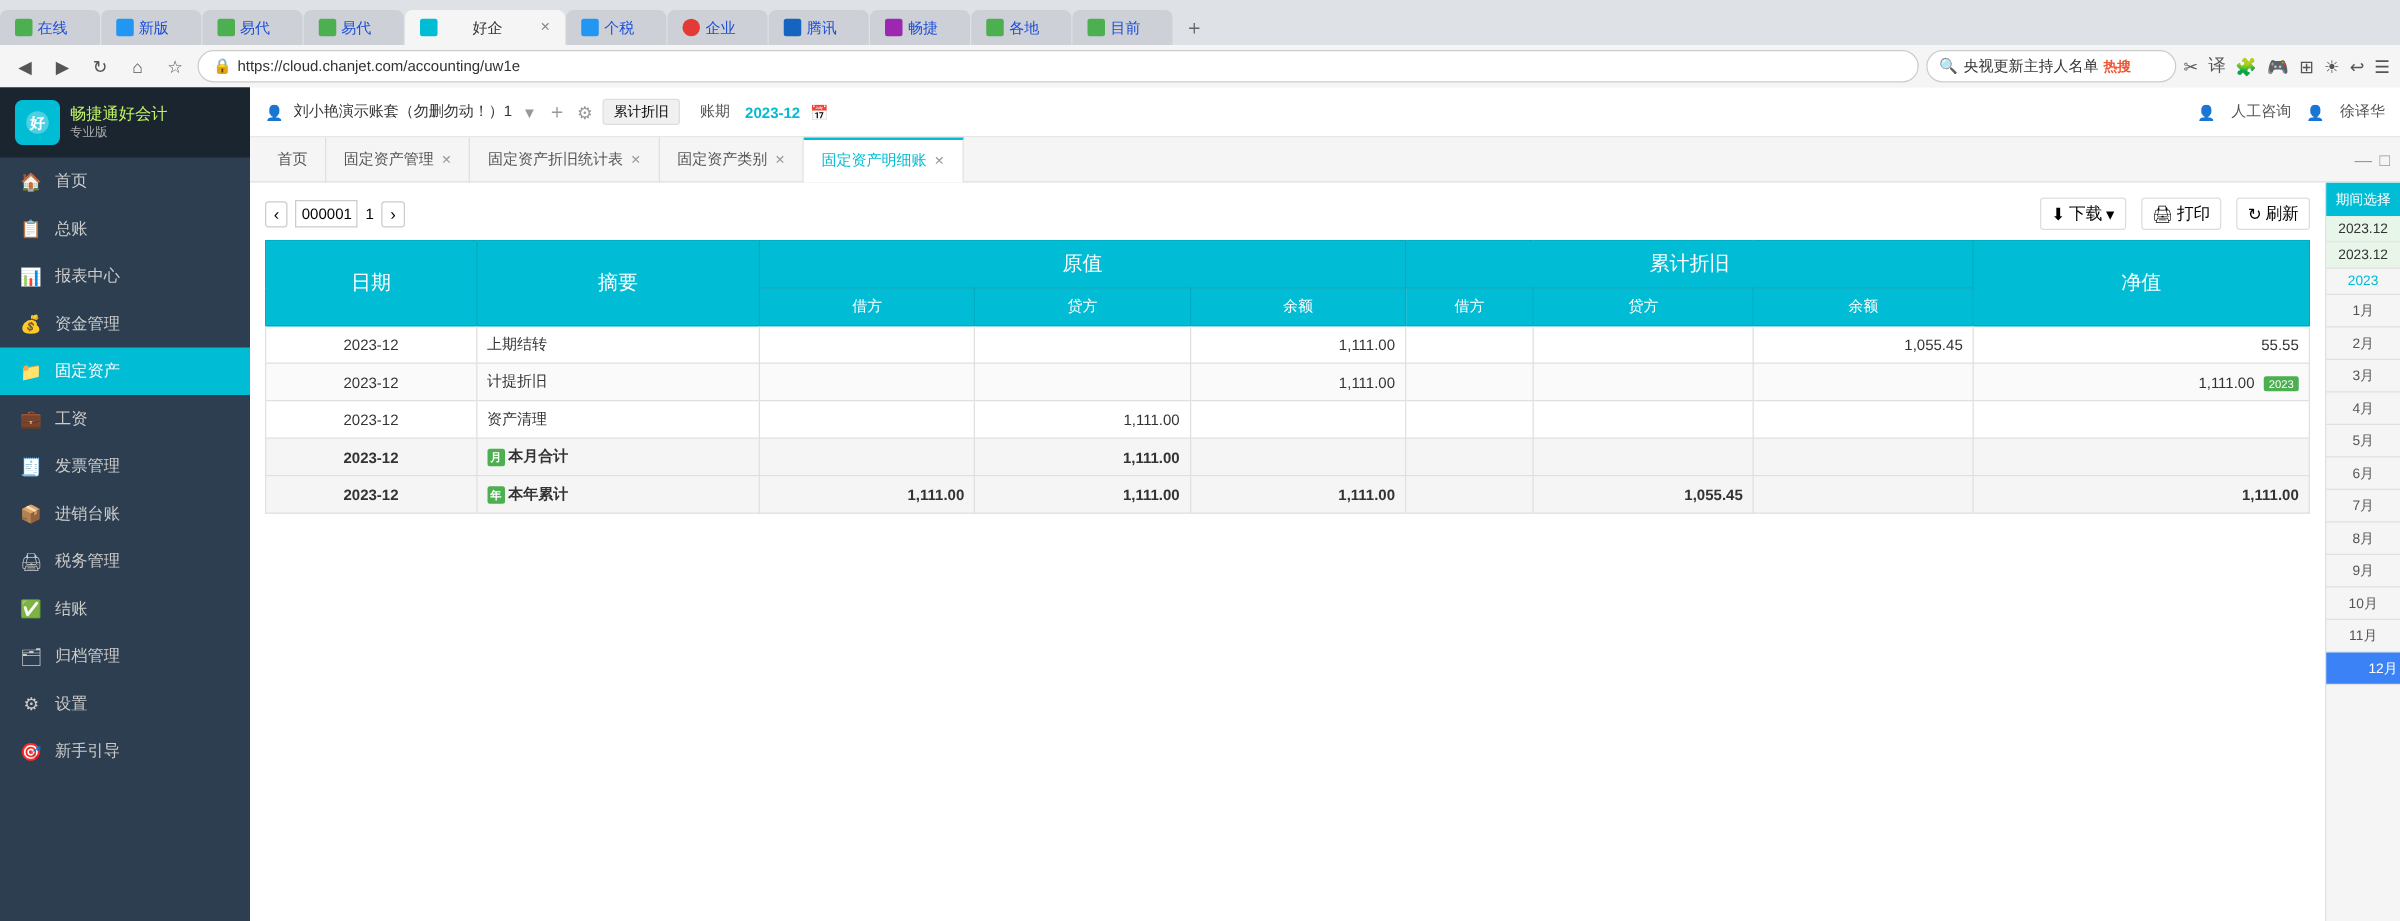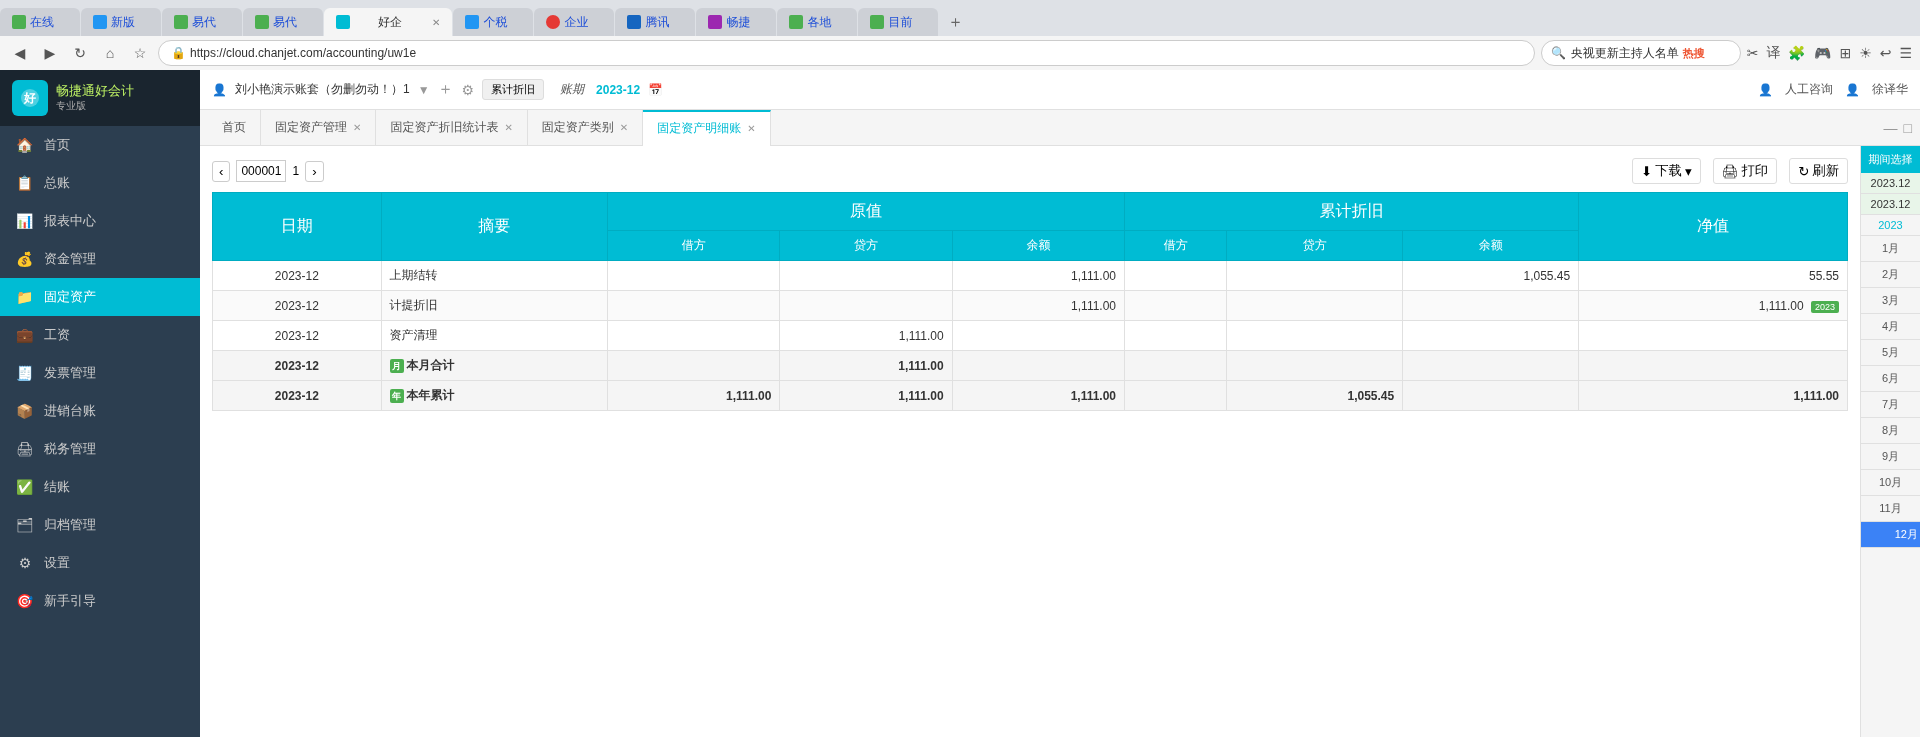--- a/index.html
+++ b/index.html
@@ -234,21 +234,21 @@
 
   <div class="main-content">
 
     <div class="top-bar">
       <span style="color:#00bcd4;">👤</span>
       <span class="account-selector">刘小艳演示账套（勿删勿动！）1</span>
       <span style="color:#999;">▼</span>
       <span style="font-size:16px;color:#999;">＋</span>
       <span style="font-size:14px;color:#999;">⚙</span>
       <button class="period-btn">累计折旧</button>
-      <span style="margin-left:8px;color:#555;font-style:italic;">账期</span>
+      <span style="margin-left:8px;color:#555;">账期</span>
       <span style="color:#00bcd4;font-weight:bold;margin-left:4px;">2023-12</span>
       <span style="color:#999;">📅</span>
       <div class="top-right">
         <span style="color:#999;">👤</span>
         <span>人工咨询</span>
         <span style="color:#999;">👤</span>
         <span>徐译华</span>
       </div>
     </div>
 

